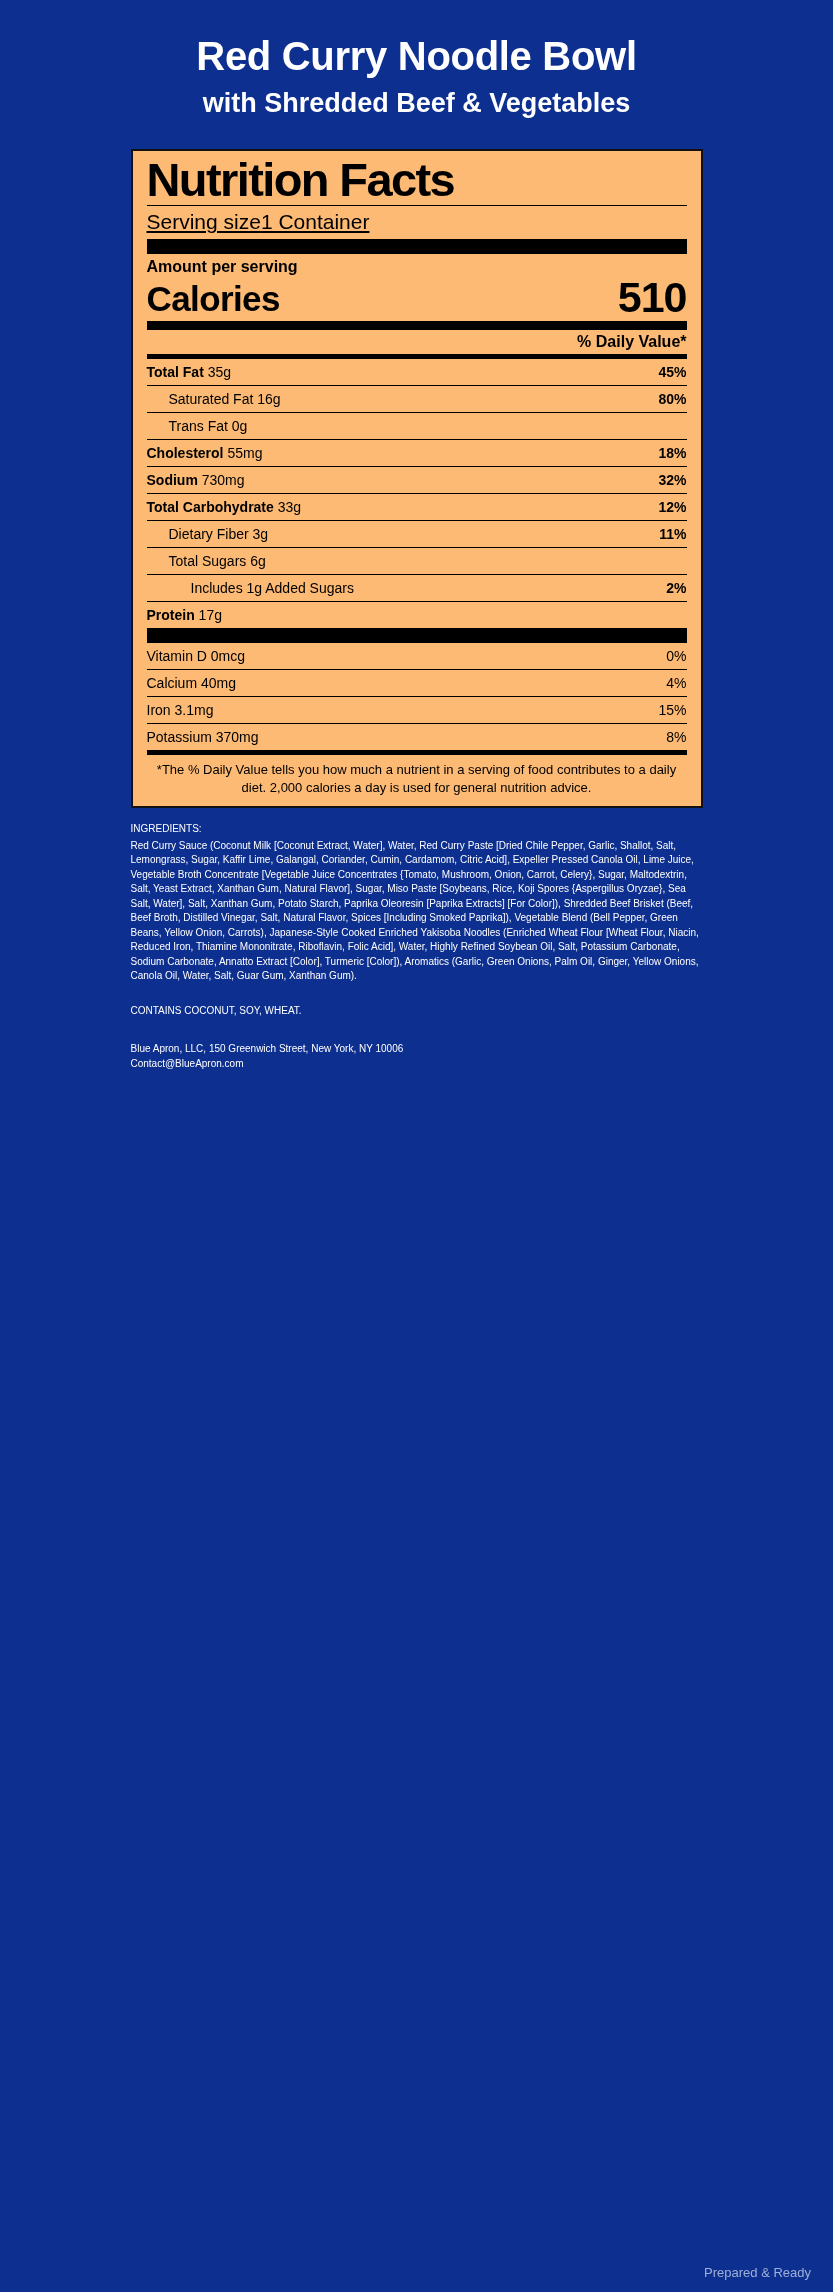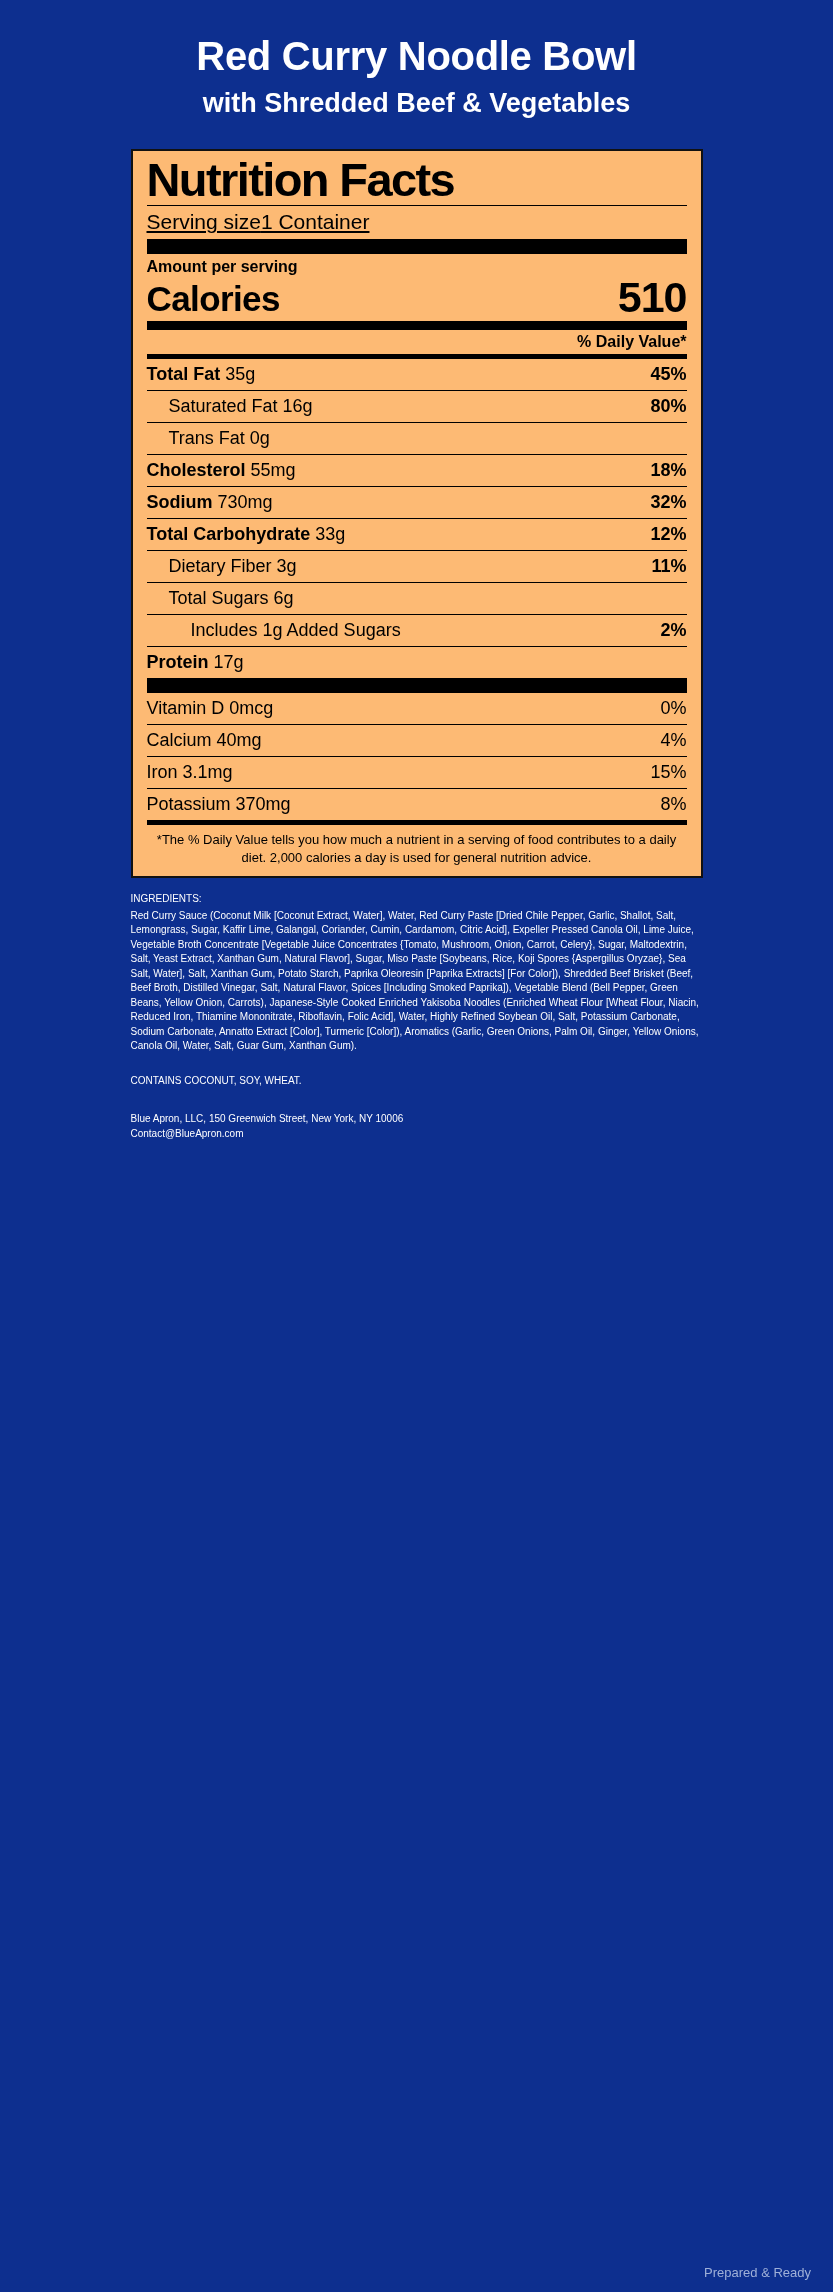--- a/index.html
+++ b/index.html
@@ -98,21 +98,21 @@
     letter-spacing: -1px;
     line-height: 1;
   }
   .dv-header {
     text-align: right;
     font-size: 16px;
     font-weight: bold;
     padding: 3px 0 3px 0;
   }
   .nutrient {
-    font-size: 18px;
+    font-size: 14px;
     display: flex;
     justify-content: space-between;
     align-items: baseline;
     padding: 5px 0 5px 0;
   }
   .nutrient .name { }
   .nutrient .name b { font-weight: bold; }
   .nutrient .pct { font-weight: bold; }
   .indent1 { padding-left: 22px; }
   .indent2 { padding-left: 44px; }

